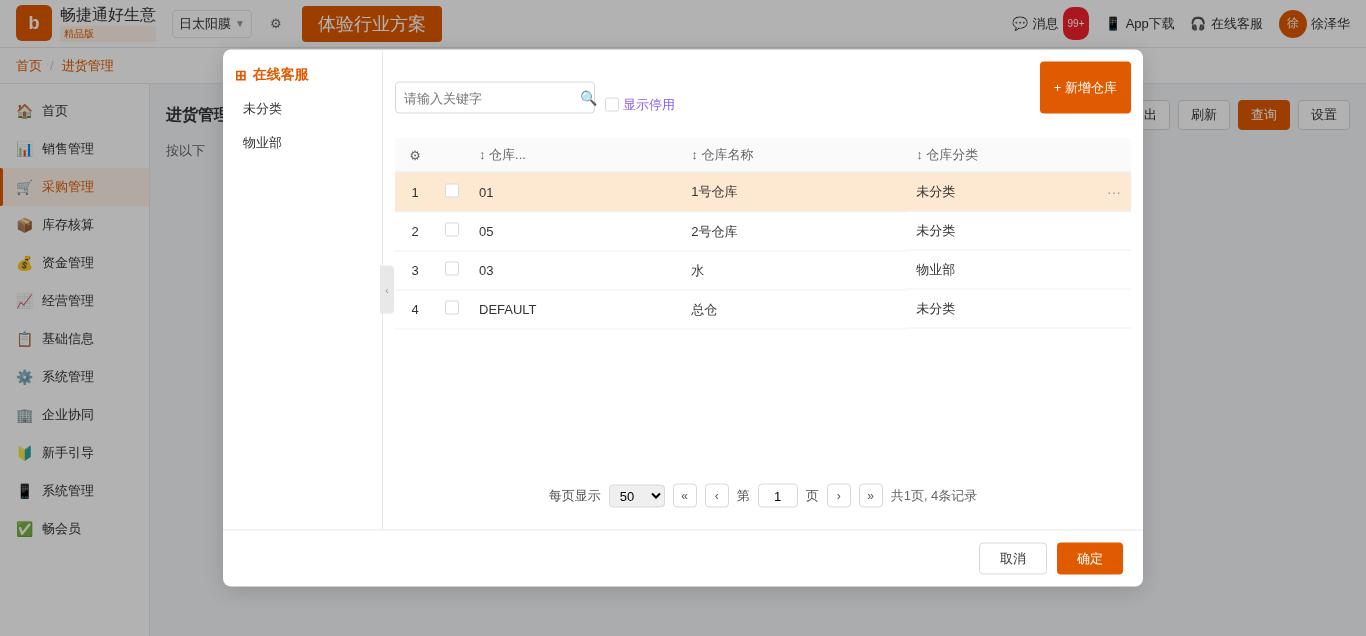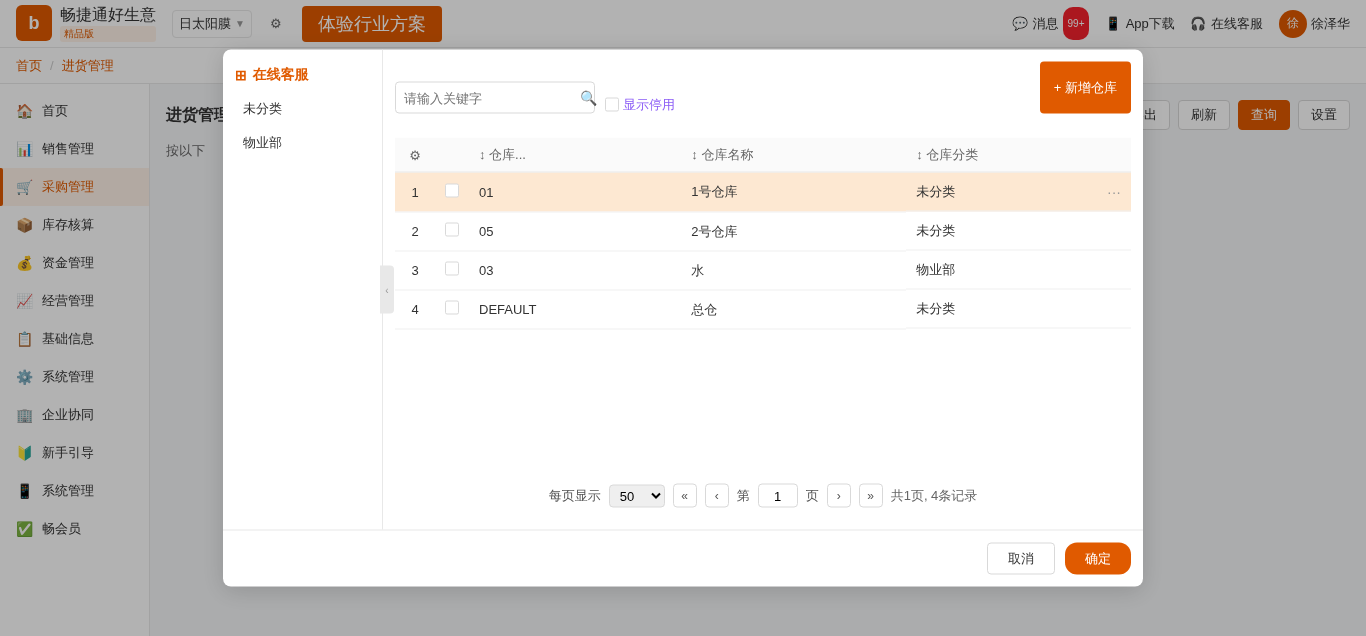--- a/index.html
+++ b/index.html
@@ -302,37 +302,37 @@
       width: 40px; height: 24px;
       border: 1px solid #d9d9d9;
       border-radius: 4px;
       text-align: center;
       font-size: 13px;
     }
     .page-total { color: #666; }
 
     
     .dialog-footer {
-      padding: 12px 12px;
+      padding: 12px 20px;
       border-top: 1px solid #e8e8e8;
       display: flex; justify-content: flex-end; gap: 10px;
     }
     .btn-cancel {
       padding: 6px 20px;
       border: 1px solid #d9d9d9;
       border-radius: 4px;
       background: #fff;
       cursor: pointer;
       font-size: 13px;
       color: #333;
     }
     .btn-confirm {
       padding: 6px 20px;
       border: none;
-      border-radius: 12px;
+      border-radius: 4px;
       background: #e05a00;
       color: #fff;
       cursor: pointer;
       font-size: 13px;
     }
     .more-icon { color: #999; font-size: 14px; }
   </style>
 </head>
 <body>
 

